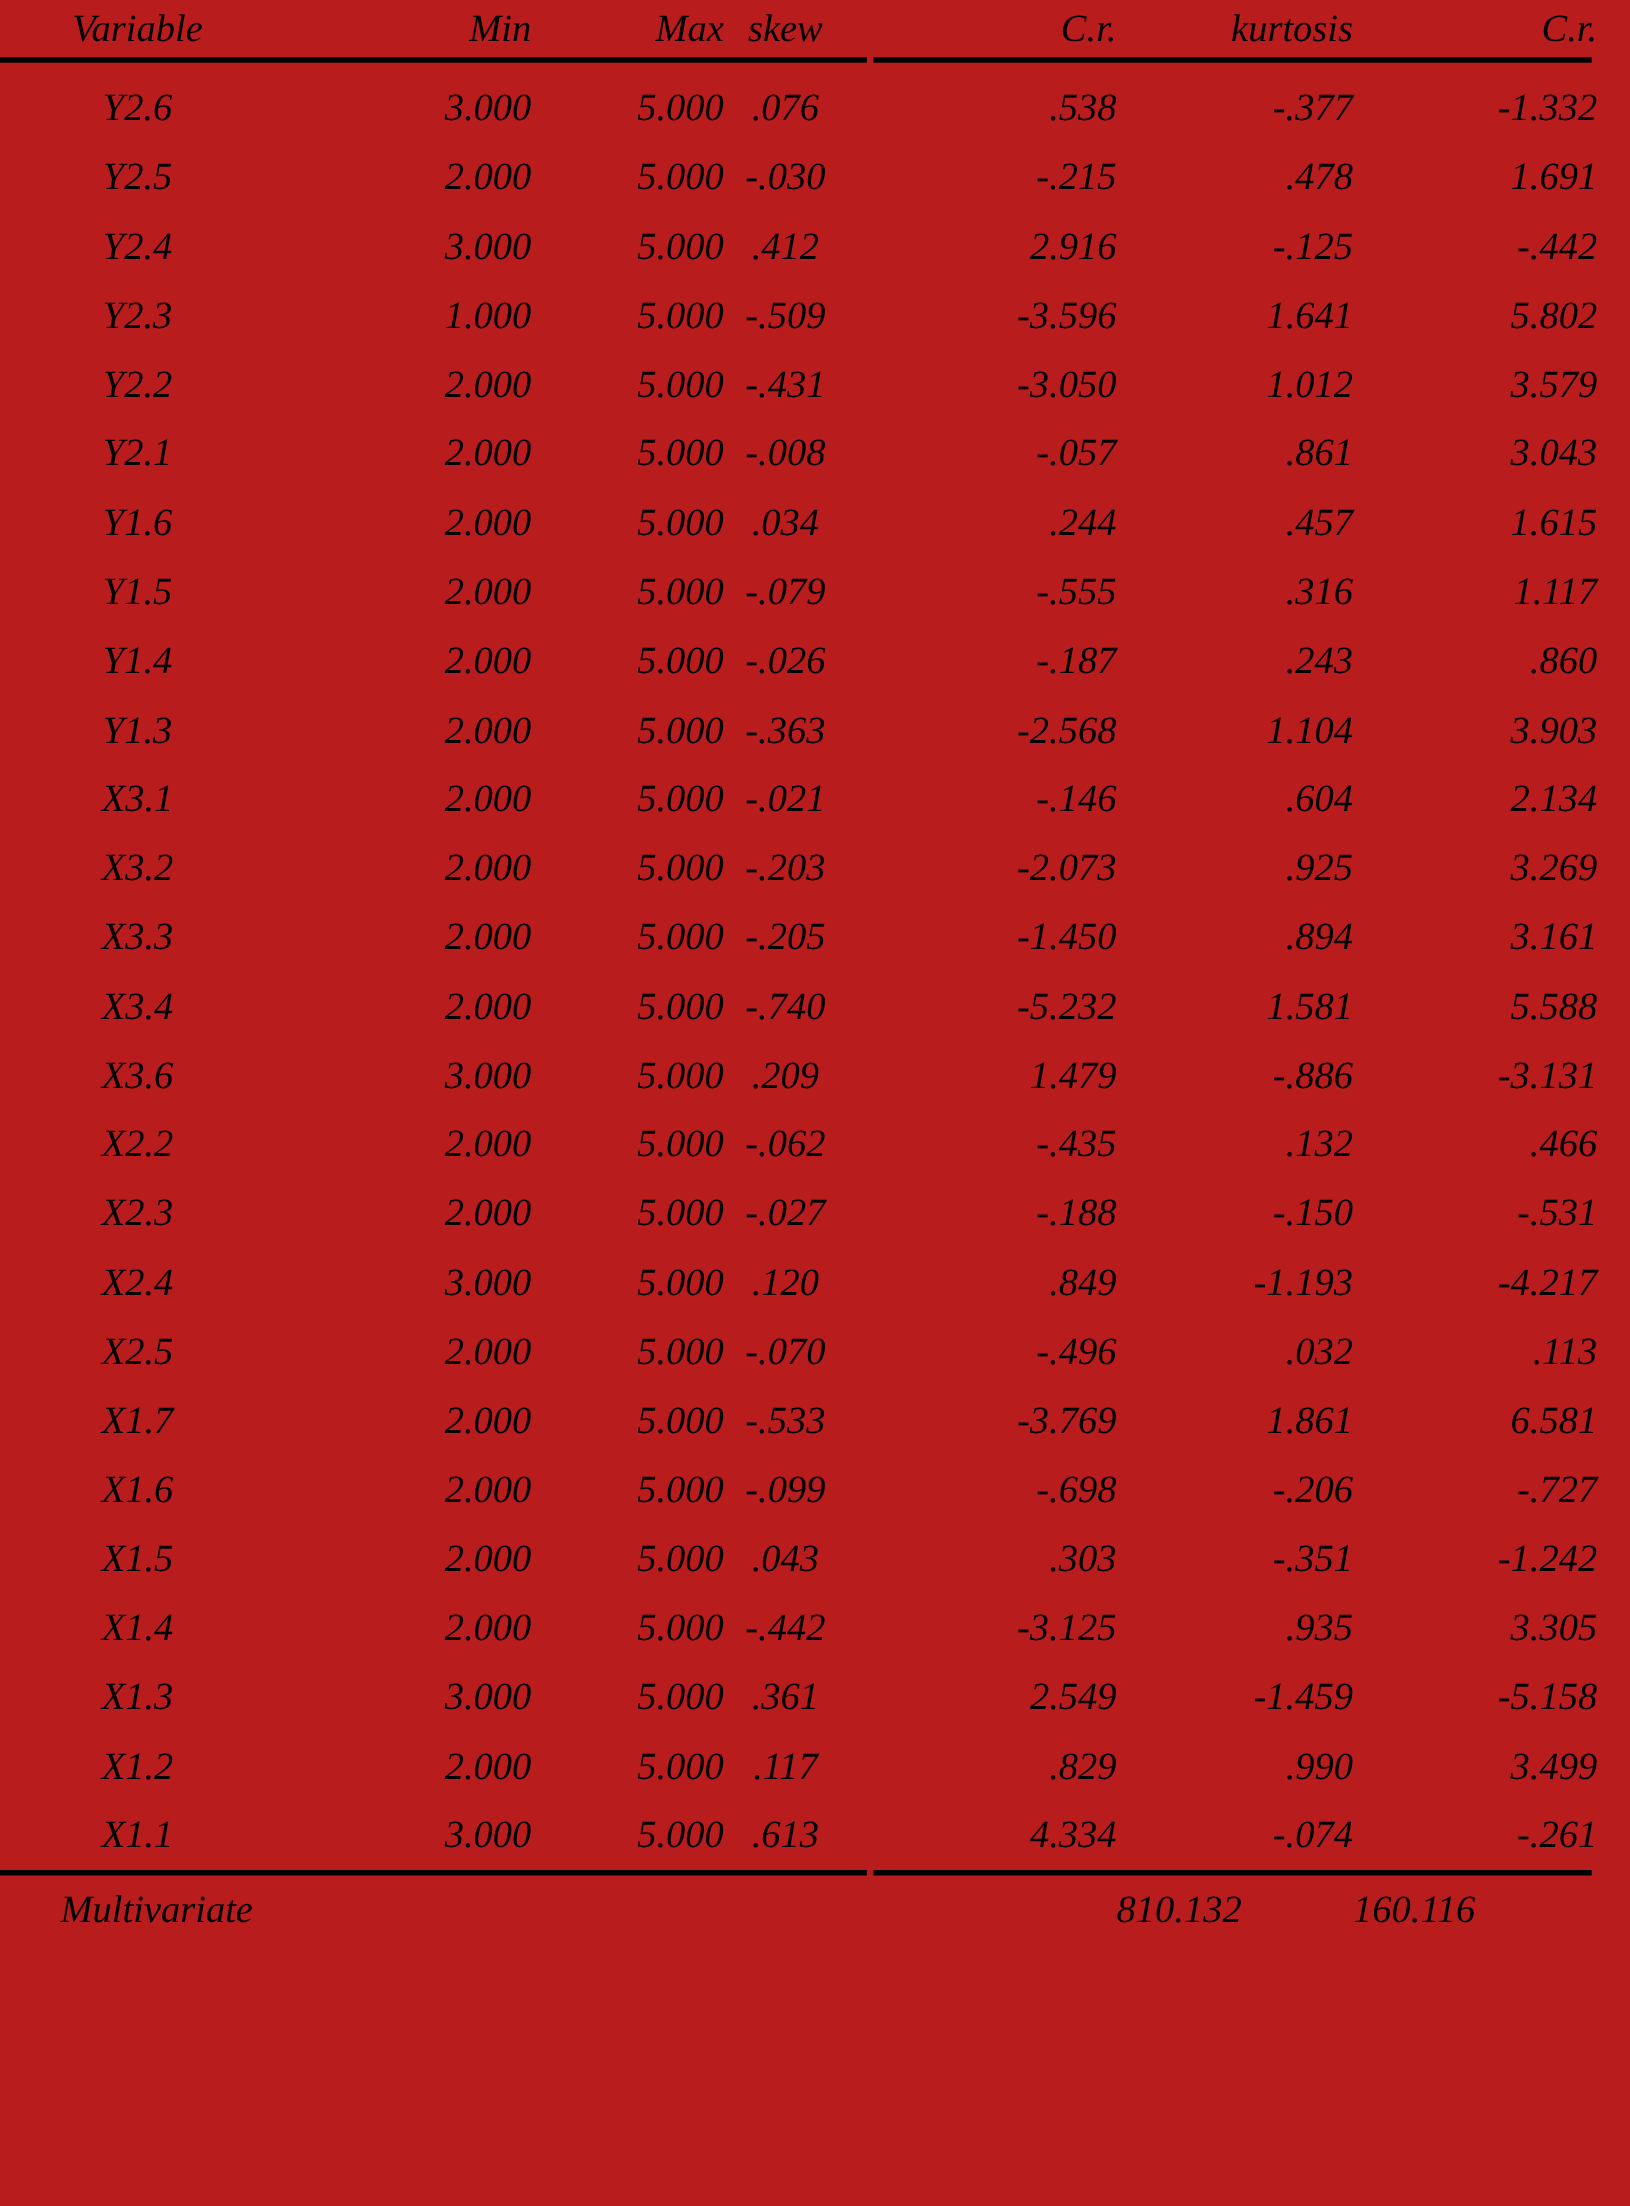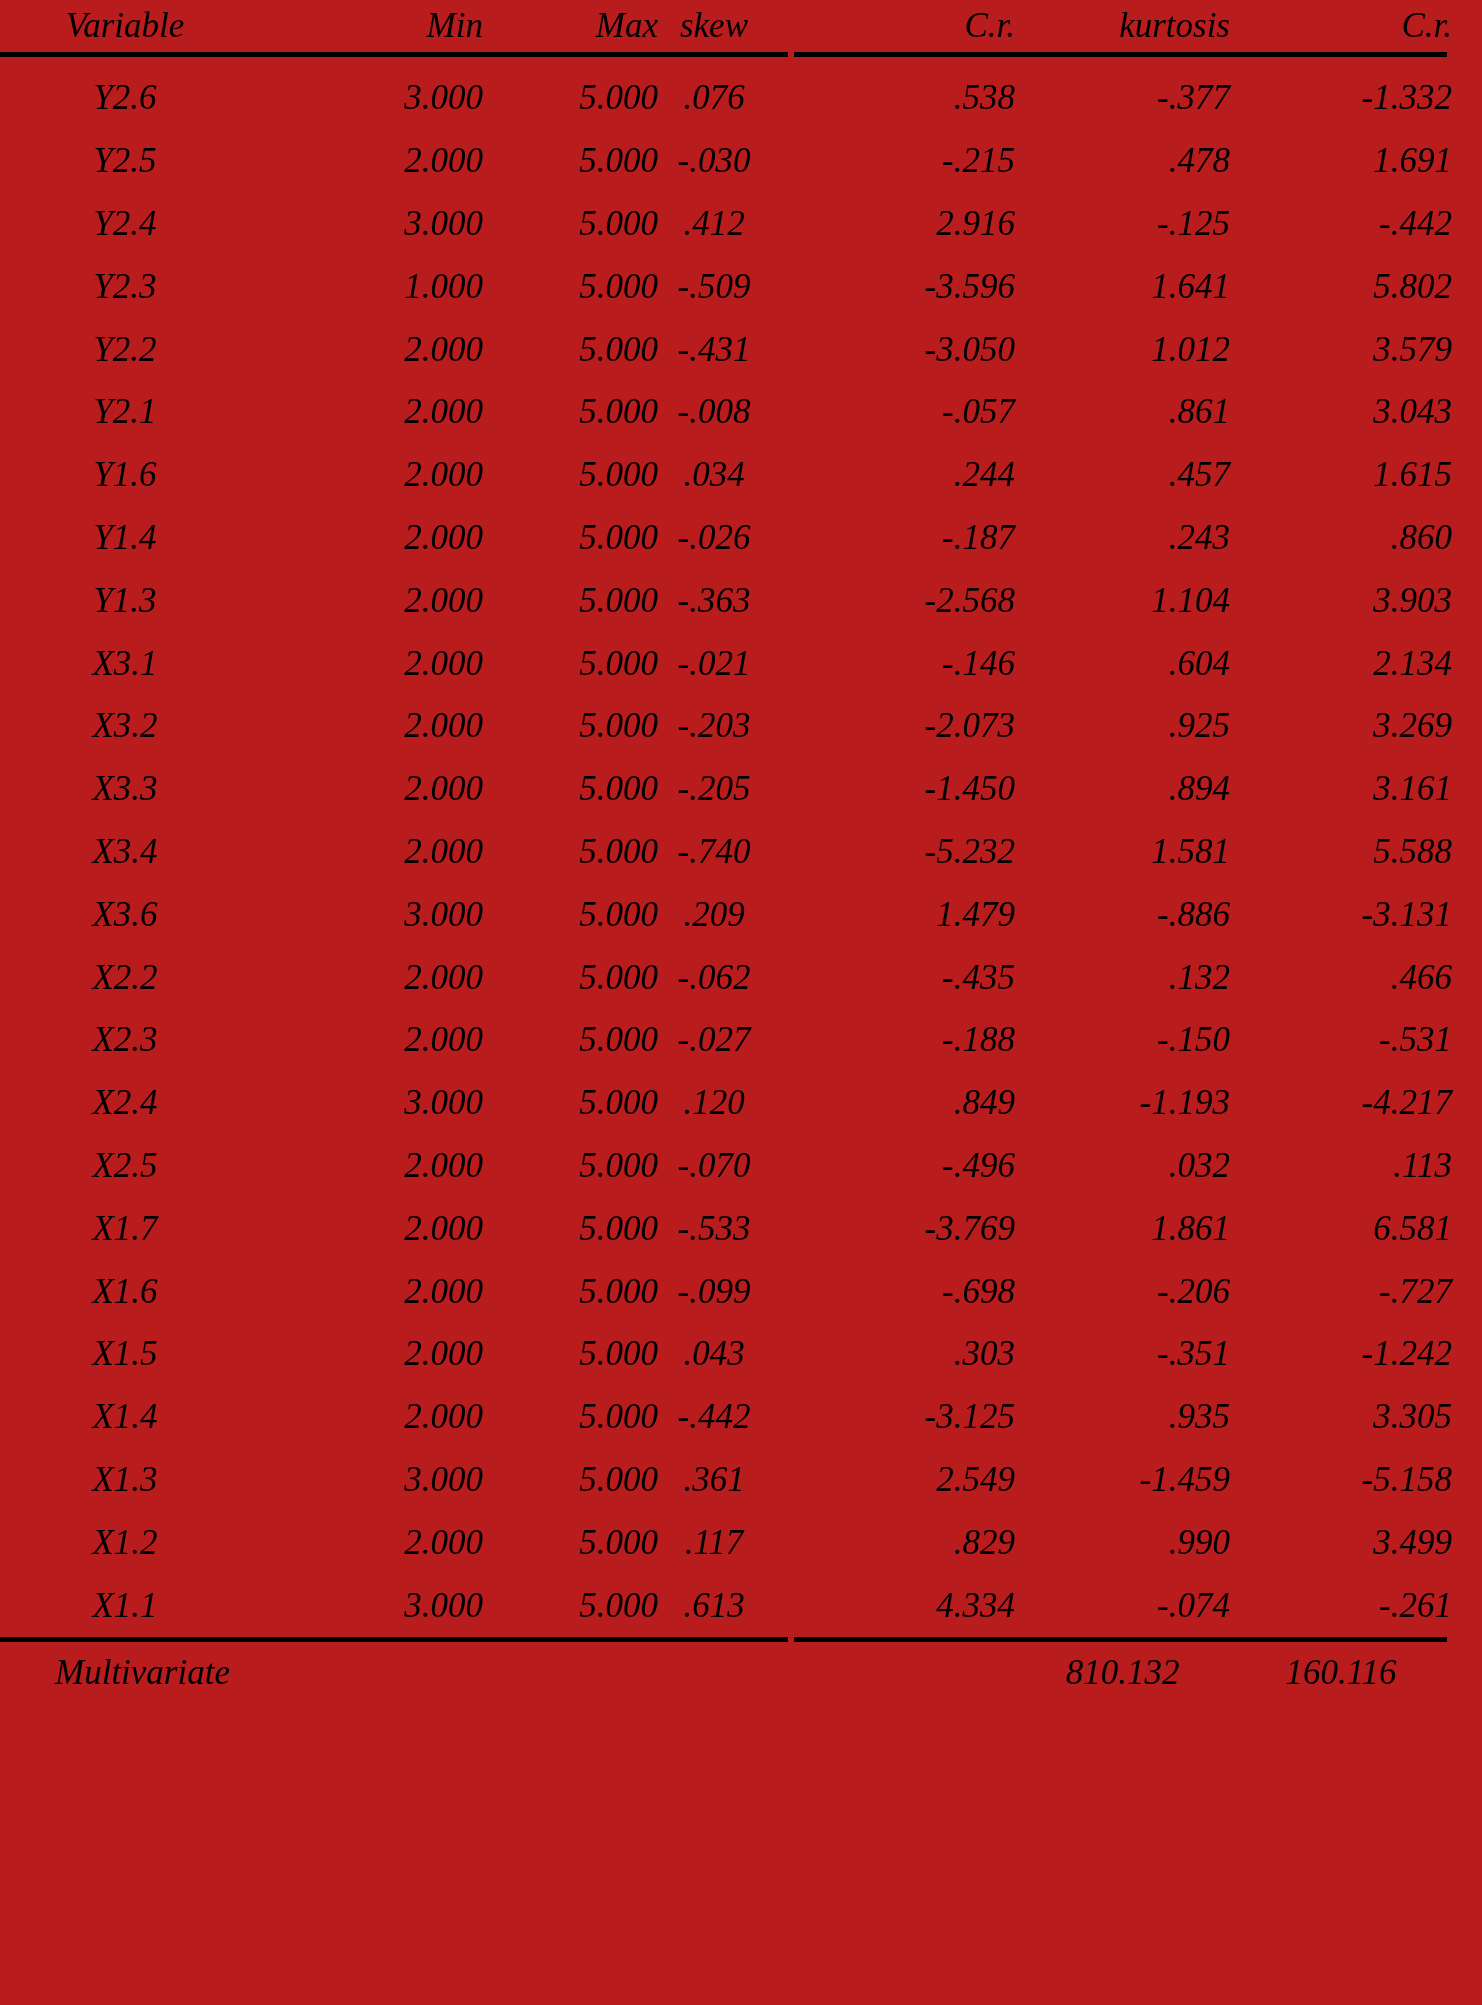--- a/index.html
+++ b/index.html
@@ -61,21 +61,21 @@
   tr.spacer-row { height: 10px; }
   tr.data-row   { height: 62.8px; }
 
   tr.footer-row { height: 49px; }
   tr.footer-row td { vertical-align: middle; padding-top: 11px; }
   .footer-label {
     text-align: left;
     padding-left: 55px !important;
   }
   .footer-value {
-    text-align: center;
+    text-align: left;
     font-weight: bold;
   }
 </style>
 </head>
 <body>
 
 <div class="page">
   <table class="norm-table">
     <colgroup>
       <col class="c-var">
@@ -184,20 +184,30 @@
     <td class="cell-var">Y1.6</td>
     <td class="cell-num">2.000</td>
     <td class="cell-num">5.000</td>
     <td class="cell-skew">.034</td>
     <td class="cell-num">.244</td>
     <td class="cell-num">.457</td>
     <td class="cell-num">1.615</td>
     <td class="cell-fill"></td>
   </tr>
 
+  <tr class="data-row">
+    <td class="cell-var">Y1.5</td>
+    <td class="cell-num">2.000</td>
+    <td class="cell-num">5.000</td>
+    <td class="cell-skew">-.079</td>
+    <td class="cell-num">-.555</td>
+    <td class="cell-num">.316</td>
+    <td class="cell-num">1.117</td>
+    <td class="cell-fill"></td>
+  </tr>
 
   <tr class="data-row">
     <td class="cell-var">Y1.4</td>
     <td class="cell-num">2.000</td>
     <td class="cell-num">5.000</td>
     <td class="cell-skew">-.026</td>
     <td class="cell-num">-.187</td>
     <td class="cell-num">.243</td>
     <td class="cell-num">.860</td>
     <td class="cell-fill"></td>

